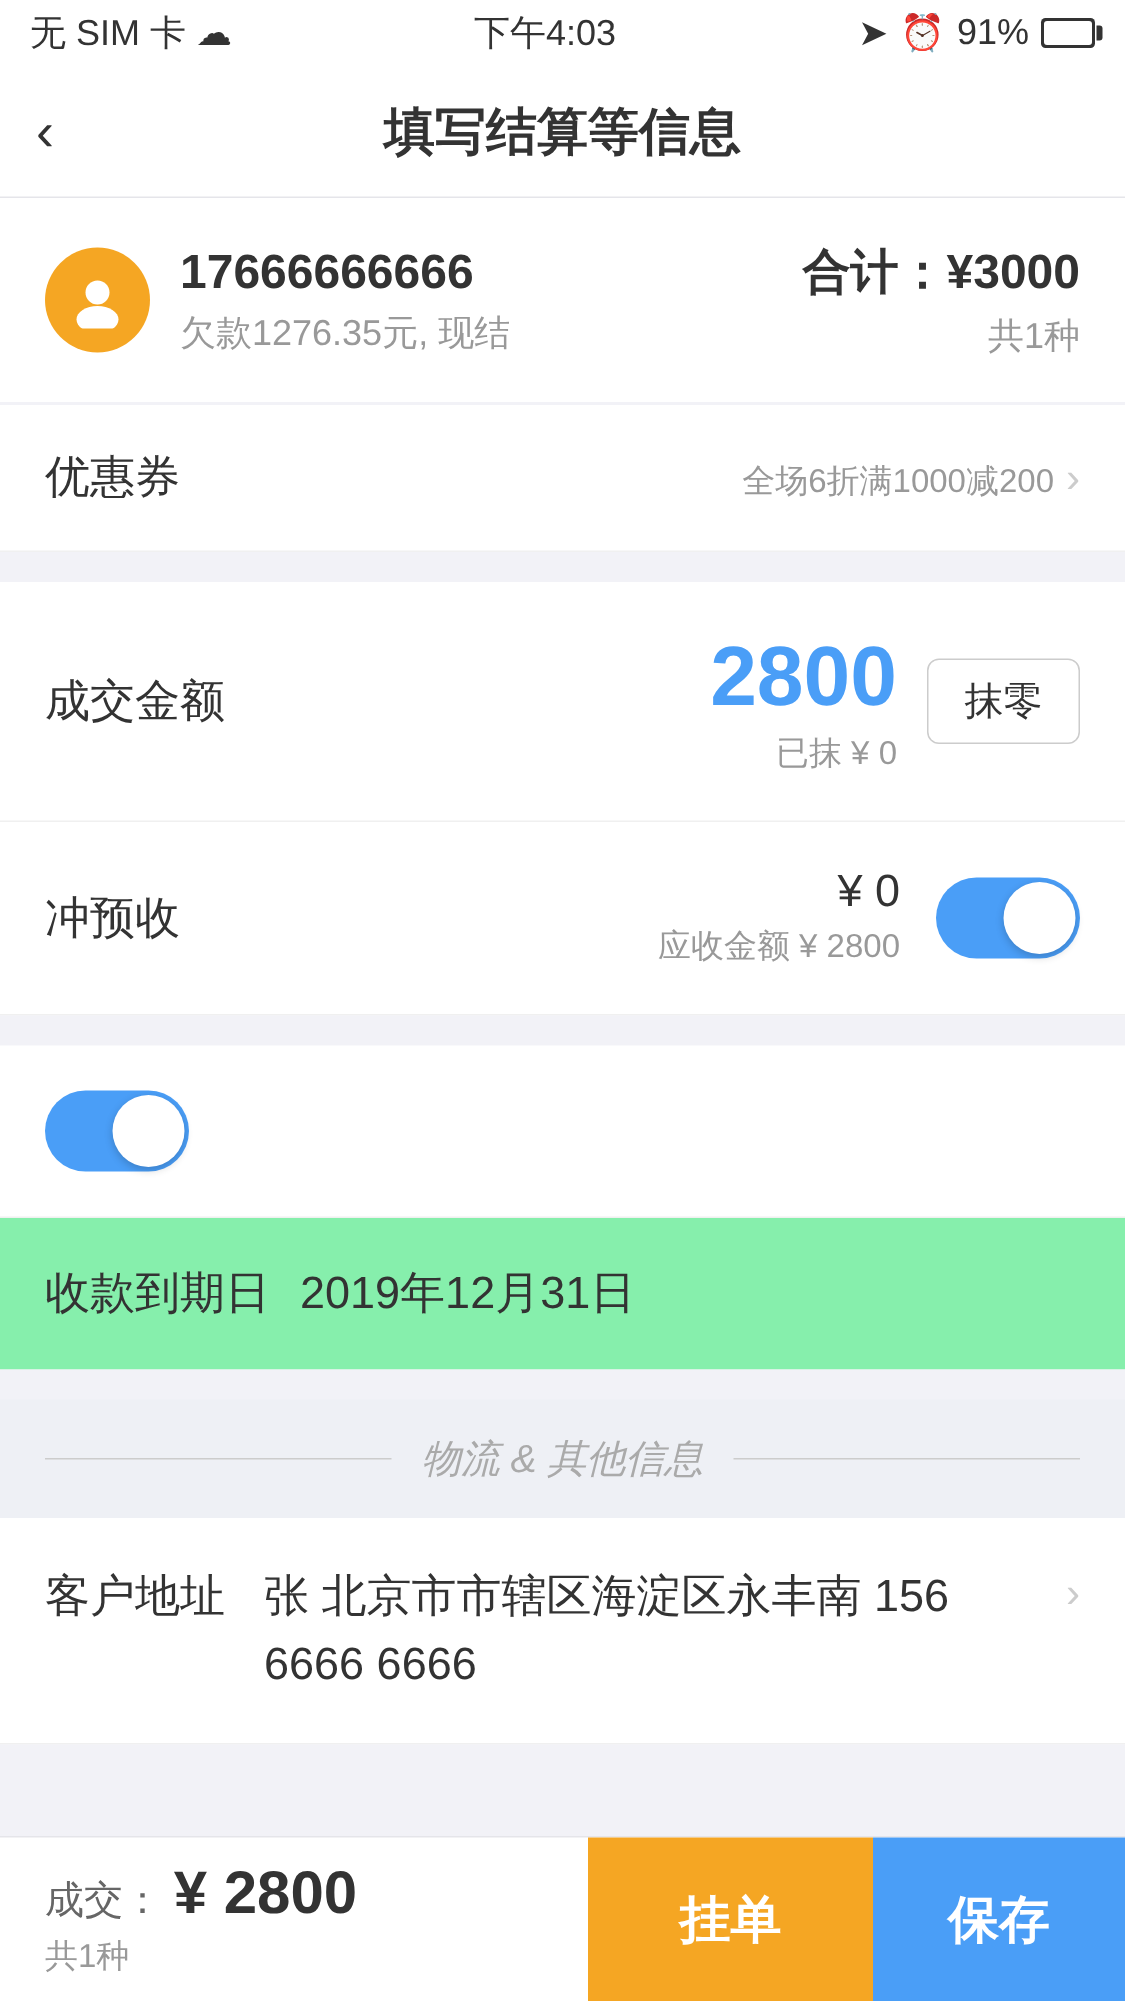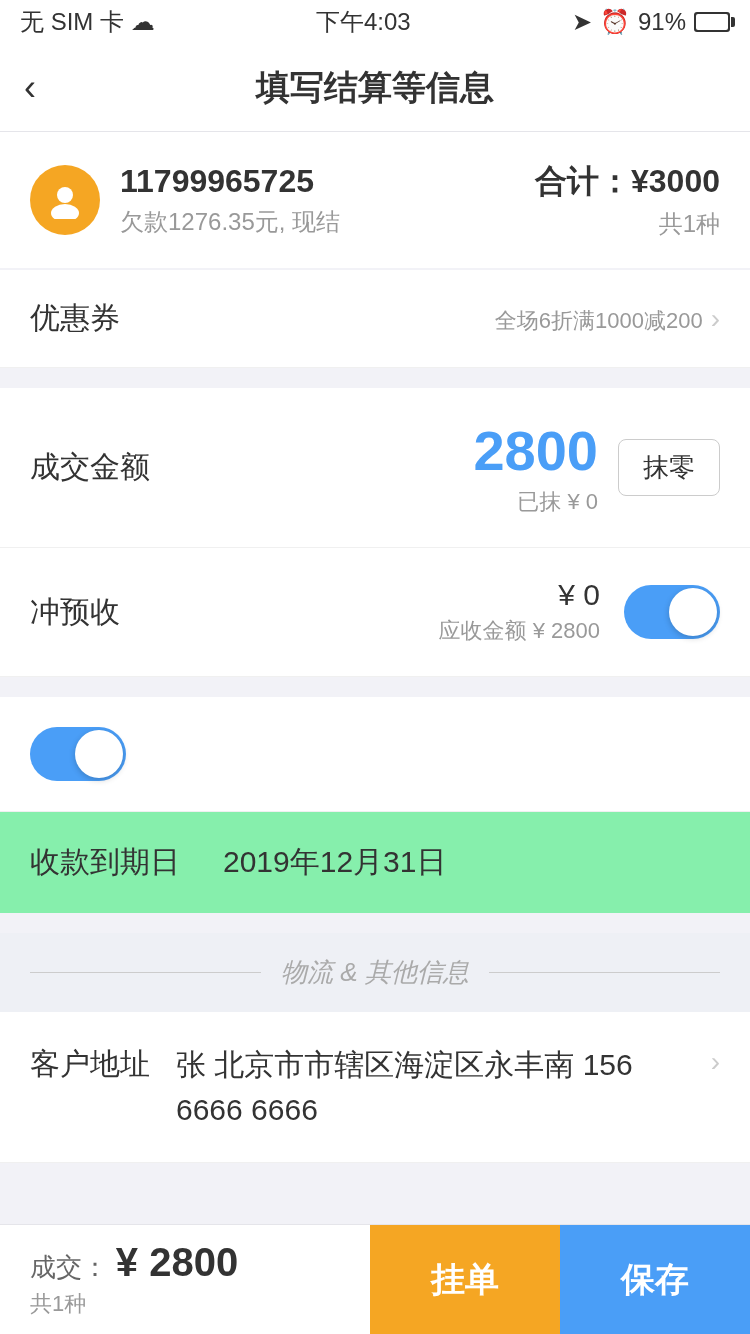--- a/index.html
+++ b/index.html
@@ -157,21 +157,21 @@
 
     
     .due-date-row {
       background: #86efac;
       padding: 30px 30px;
       display: flex;
       align-items: center;
       gap: 20px;
     }
     .due-date-label { font-size: 30px; color: #333; }
-    .due-date-value { font-size: 30px; color: #333; margin-left: 23px; }
+    .due-date-value { font-size: 30px; color: #333; }
 
     
     .logistics-sep {
       background: #eef0f5;
       padding: 22px 30px;
       display: flex;
       align-items: center;
       justify-content: center;
       gap: 20px;
       font-style: italic;
@@ -217,21 +217,21 @@
     .bottom-deal-label { font-size: 26px; color: #666; }
     .bottom-deal-amount { font-size: 40px; font-weight: 700; color: #333; }
     .bottom-count { font-size: 22px; color: #999; margin-top: 4px; }
     .btn-hang {
       width: 190px;
       background: #f5a623;
       display: flex; align-items: center; justify-content: center;
       font-size: 34px; font-weight: 600; color: #fff; cursor: pointer;
     }
     .btn-save {
-      width: 190px;
+      width: 168px;
       background: #4a9ef7;
       display: flex; align-items: center; justify-content: center;
       font-size: 34px; font-weight: 600; color: #fff; cursor: pointer;
     }
 
     
     .page-bottom-space { height: 130px; background: #f2f2f7; }
   </style>
 </head>
 <body>
@@ -259,21 +259,21 @@
 
 <div class="customer-card">
   <div class="customer-left">
     <div class="avatar">
       <svg width="38" height="38" viewBox="0 0 38 38" fill="none">
         <circle cx="19" cy="14" r="8" fill="white"></circle>
         <ellipse cx="19" cy="32" rx="14" ry="9" fill="white"></ellipse>
       </svg>
     </div>
     <div class="customer-info">
-      <div class="phone">11799965725</div>
+      <div class="phone">17666666666</div>
       <div class="debt">欠款1276.35元, 现结</div>
     </div>
   </div>
   <div class="customer-right">
     <div class="total-amount">合计：¥3000</div>
     <div class="count">共1种</div>
   </div>
 </div>
 
 <div class="coupon-row">

